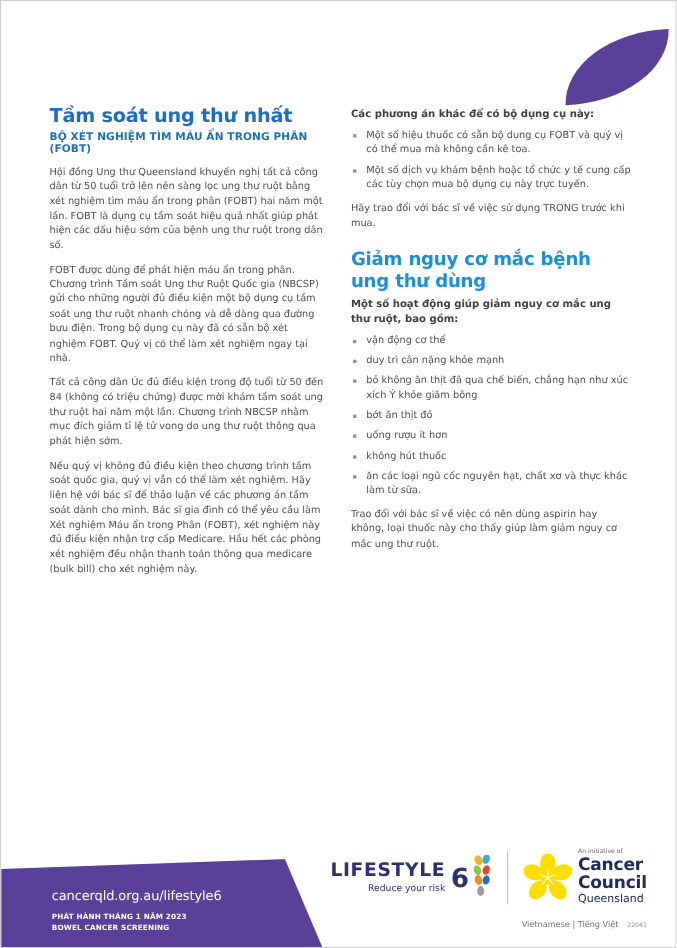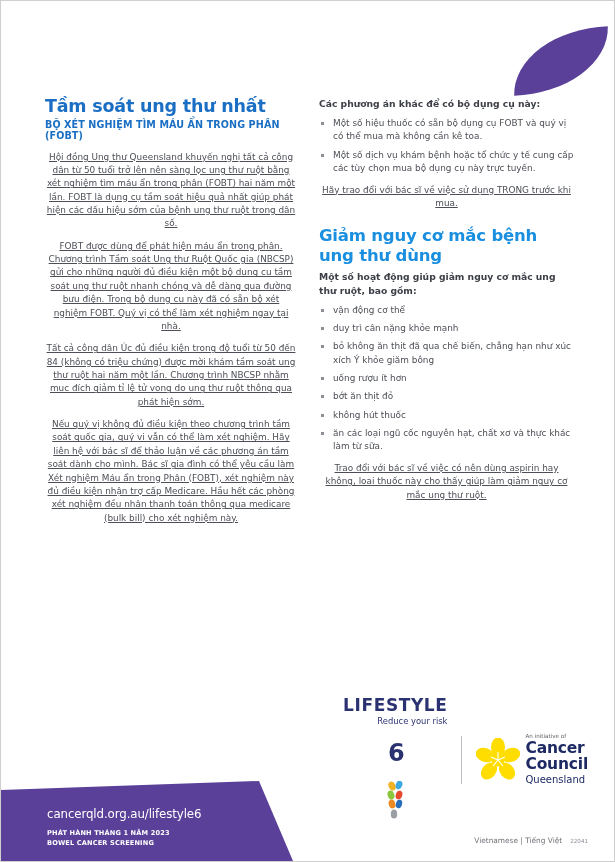--- a/index.html
+++ b/index.html
@@ -67,22 +67,21 @@
     font-weight: bold;
     margin: 16px 0 4px 0;
     line-height: 1.22;
     letter-spacing: -0.2px;
   }
   p.body-text {
     color: #4c4f56;
     font-size: 8.9px;
     line-height: 1.50;
     margin: 0 0 9px 0;
-    text-align: center;
-    text-decoration: underline;
+    text-align: left;
   }
   p.lead-bold {
     color: #3d4047;
     font-size: 9.2px;
     font-weight: bold;
     line-height: 1.42;
     margin: 0 0 7px 0;
   }
   .bullets {
     list-style: none;
@@ -141,22 +140,21 @@
     position: absolute;
     right: 26px;
     bottom: 38px;
     display: flex;
     align-items: center;
     gap: 14px;
   }
   .logo-lifestyle {
     display: flex;
     align-items: center;
-    gap: 16px;
-    flex-direction: column;
+    gap: 3px;
   }
   .ls-text { text-align: right; }
   .ls-word {
     color: #2b3271;
     font-size: 17px;
     font-weight: bold;
     letter-spacing: 0.6px;
     line-height: 1;
   }
   .ls-tag {
@@ -264,25 +262,25 @@
         <li>
           <span class="bullet-sq"></span>
           <span>duy trì cân nặng khỏe mạnh</span>
         </li>
         <li>
           <span class="bullet-sq"></span>
           <span>bỏ không ăn thịt đã qua chế biến, chẳng hạn như xúc xích Ý khỏe giăm bông</span>
         </li>
         <li>
           <span class="bullet-sq"></span>
+          <span>bớt ăn thịt đỏ</span>
+        </li>
+        <li>
+          <span class="bullet-sq"></span>
           <span>uống rượu ít hơn</span>
-        </li>
-        <li>
-          <span class="bullet-sq"></span>
-          <span>bớt ăn thịt đỏ</span>
         </li>
         <li>
           <span class="bullet-sq"></span>
           <span>không hút thuốc</span>
         </li>
         <li>
           <span class="bullet-sq"></span>
           <span>ăn các loại ngũ cốc nguyên hạt, chất xơ và thực khác làm từ sữa.</span>
         </li>
       </ul>

